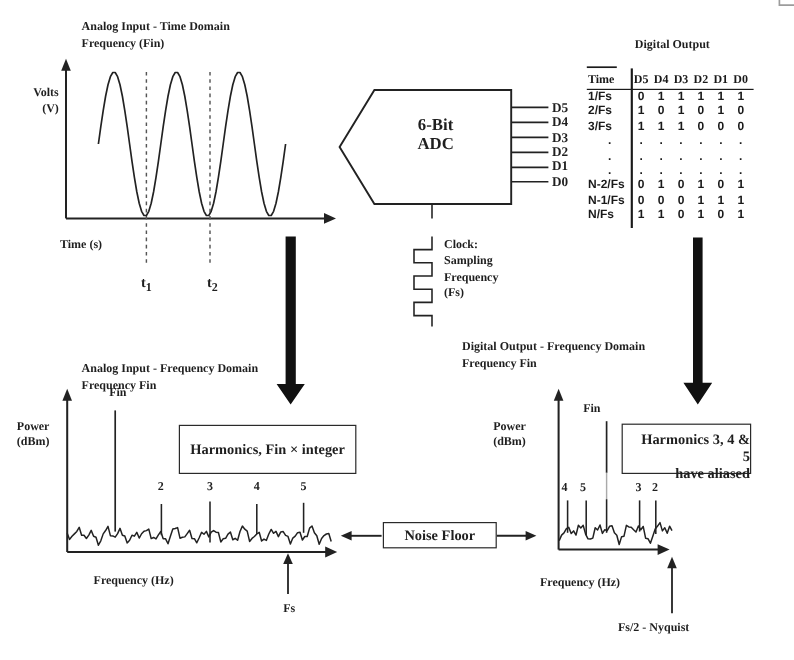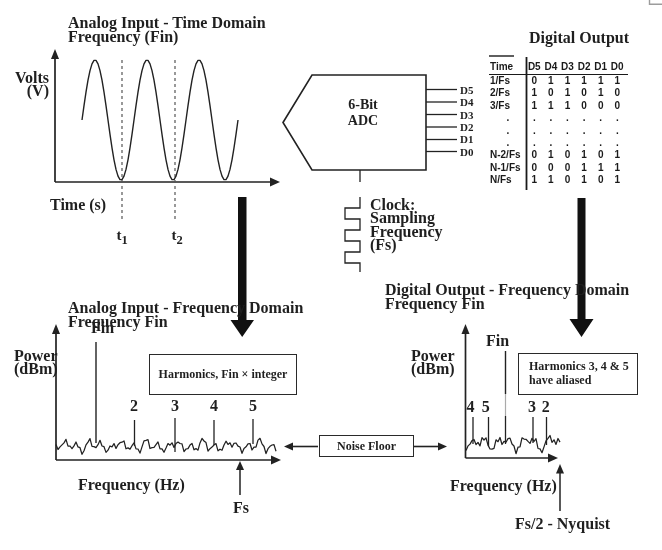--- a/index.html
+++ b/index.html
@@ -1,32 +1,32 @@
 <!DOCTYPE html>
 <html><head>
 <meta charset="utf-8">
 <style>
   html,body{margin:0;padding:0;background:#fff;}
   .canvas{
     position:relative;width:662px;height:550px;background:#ffffff;overflow:hidden;
     font-family:"Liberation Serif","DejaVu Serif",serif;color:#1f1f1f;
   }
   .canvas svg{position:absolute;left:0;top:0;}
-  .lbl{position:absolute;font-weight:bold;font-size:16px;line-height:13.5px;white-space:nowrap;}
+  .lbl{position:absolute;font-weight:bold;font-size:10px;line-height:13.5px;white-space:nowrap;}
   .ctr{text-align:center;white-space:normal;}
   .big{font-size:14px;line-height:16px;text-align:center;}
   .small{font-size:11px;line-height:12px;}
-  .tnum{font-size:15px;}
+  .tnum{font-size:12px;}
   .box{position:absolute;border:1.4px solid #2a2a2a;background:#fff;font-weight:bold;font-size:12px;}
   .box.center1{display:flex;align-items:center;justify-content:center;}
   
   .dtable{position:absolute;left:489px;top:60px;font-family:"Liberation Sans","DejaVu Sans",sans-serif;
           font-weight:bold;font-size:10px;color:#1a1a1a;}
   .t-row{display:flex;height:12.4px;line-height:12.4px;}
-  .t-head{height:14px;line-height:13px;border-bottom:1.6px solid #1a1a1a;width:138.6px;}
+  .t-head{height:14px;line-height:13px;border-bottom:1.6px solid #1a1a1a;width:138.6px;font-family:Liberation Serif, serif;}
   .t-time{width:37px;padding-left:1px;box-sizing:border-box;}
   .t-bit{width:16.6px;text-align:center;}
   .t-bit:first-of-type{margin-left:3px;}
 </style>
 </head>
 <body>
 
 <div class="canvas">
 
   <svg width="662" height="550" viewBox="0 0 662 550">
@@ -266,21 +266,21 @@
   </div>
   <div class="lbl" style="left:411px;top:350px;line-height:12.5px;">
     <div>Power</div>
     <div>(dBm)</div>
   </div>
   <div class="lbl" style="left:486px;top:334px;">Fin</div>
   <div class="lbl ctr" style="left:463.5px;top:400px;width:14px;">4</div>
   <div class="lbl ctr" style="left:478.8px;top:400px;width:14px;">5</div>
   <div class="lbl ctr" style="left:525px;top:400px;width:14px;">3</div>
   <div class="lbl ctr" style="left:538.8px;top:400px;width:14px;">2</div>
-  <div class="box" style="left:518px;top:353px;width:120px;height:42px;box-sizing:border-box;padding:5px 0 0 10px;line-height:14px;">
+  <div class="box" style="left:518px;top:353px;width:108px;height:42px;box-sizing:border-box;padding:5px 0 0 10px;line-height:14px;text-align:right;">
     <div>Harmonics 3, 4 &amp; 5</div>
     <div>have aliased</div>
   </div>
   <div class="lbl" style="left:450px;top:479px;">Frequency (Hz)</div>
   <div class="lbl" style="left:515px;top:517px;">Fs/2 - Nyquist</div>
 
   <div class="box center1" style="left:319px;top:435px;width:93px;height:20px;align-items:center;">
     <span>Noise Floor</span>
   </div>
 

